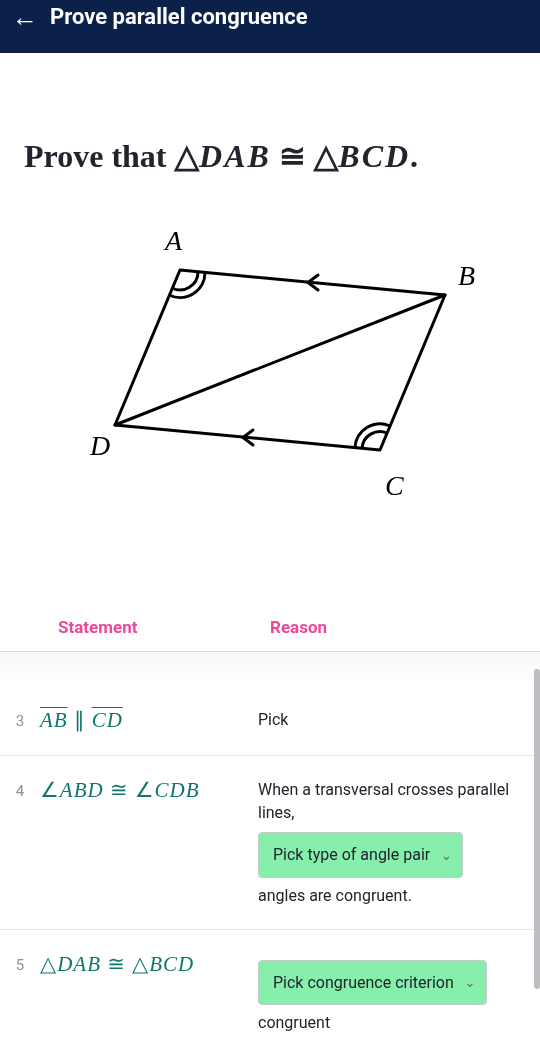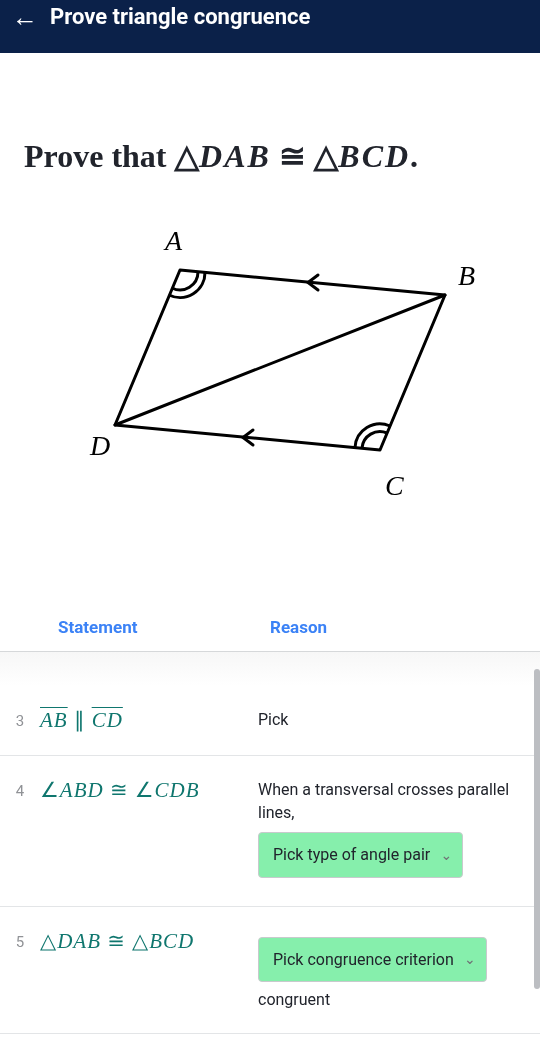--- a/index.html
+++ b/index.html
@@ -46,21 +46,21 @@
     padding: 40px 20px 50px 20px;
     display: flex;
     justify-content: center;
   }
   .table-header {
     display: flex;
     padding: 12px 0 14px 0;
     border-bottom: 1px solid #d6d8da;
     font-weight: 700;
     font-size: 17px;
-    color: #3b82f6;
+    color: #ec4899;
   }
   .th-stmt { padding-left: 58px; width: 270px; }
   .th-reason { flex:1; }
   .rows { position: relative; }
   .scroll-hint {
     height: 34px;
     background: linear-gradient(#f7f7f7, #fff);
     border-bottom: 0;
   }
   .row {
@@ -127,21 +127,21 @@
     height: 320px;
     background: #bcbec2;
     border-radius: 3px;
   }
 </style>
 </head>
 <body>
 
 <div class="header">
   <span class="back-arrow">←</span>
-  <span class="header-title">Prove triangle congruence</span>
+  <span class="header-title">Prove parallel congruence</span>
 </div>
 
 <div class="content">
 
   <div class="prompt">
     <span>Prove that </span><span class="triangle">△</span><span class="math">DAB</span>
     <span>≅</span>
     <span class="triangle">△</span><span class="math">BCD</span><span>.</span>
   </div>
 
@@ -204,20 +204,21 @@
         <span style="font-style:normal">∠</span><span>ABD</span>
         <span style="font-style:normal">≅</span>
         <span style="font-style:normal">∠</span><span>CDB</span>
       </div>
       <div class="reason">
         <div>When a transversal crosses parallel lines,</div>
         <div class="dropdown">
           <span>Pick type of angle pair</span>
           <span class="chev">⌄</span>
         </div>
+        <div>angles are congruent.</div>
       </div>
     </div>
 
     <div class="row">
       <div class="num">5</div>
       <div class="stmt">
         <span style="font-style:normal">△</span><span>DAB</span>
         <span style="font-style:normal">≅</span>
         <span style="font-style:normal">△</span><span>BCD</span>
       </div>

